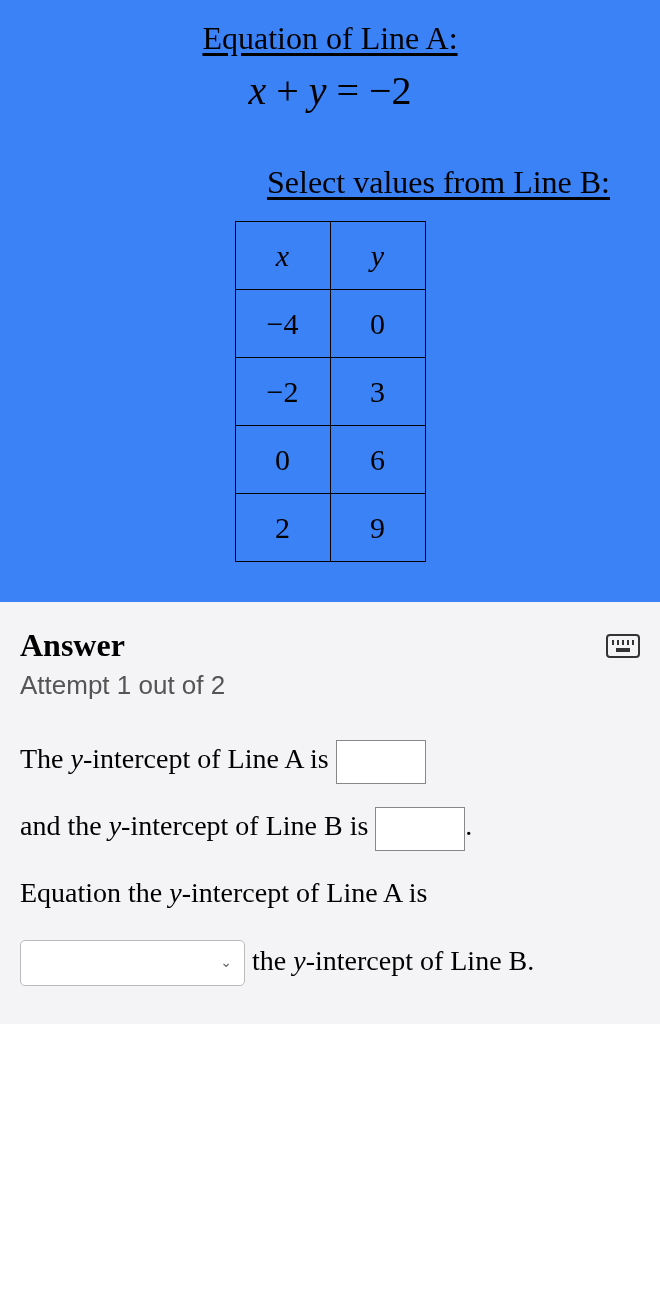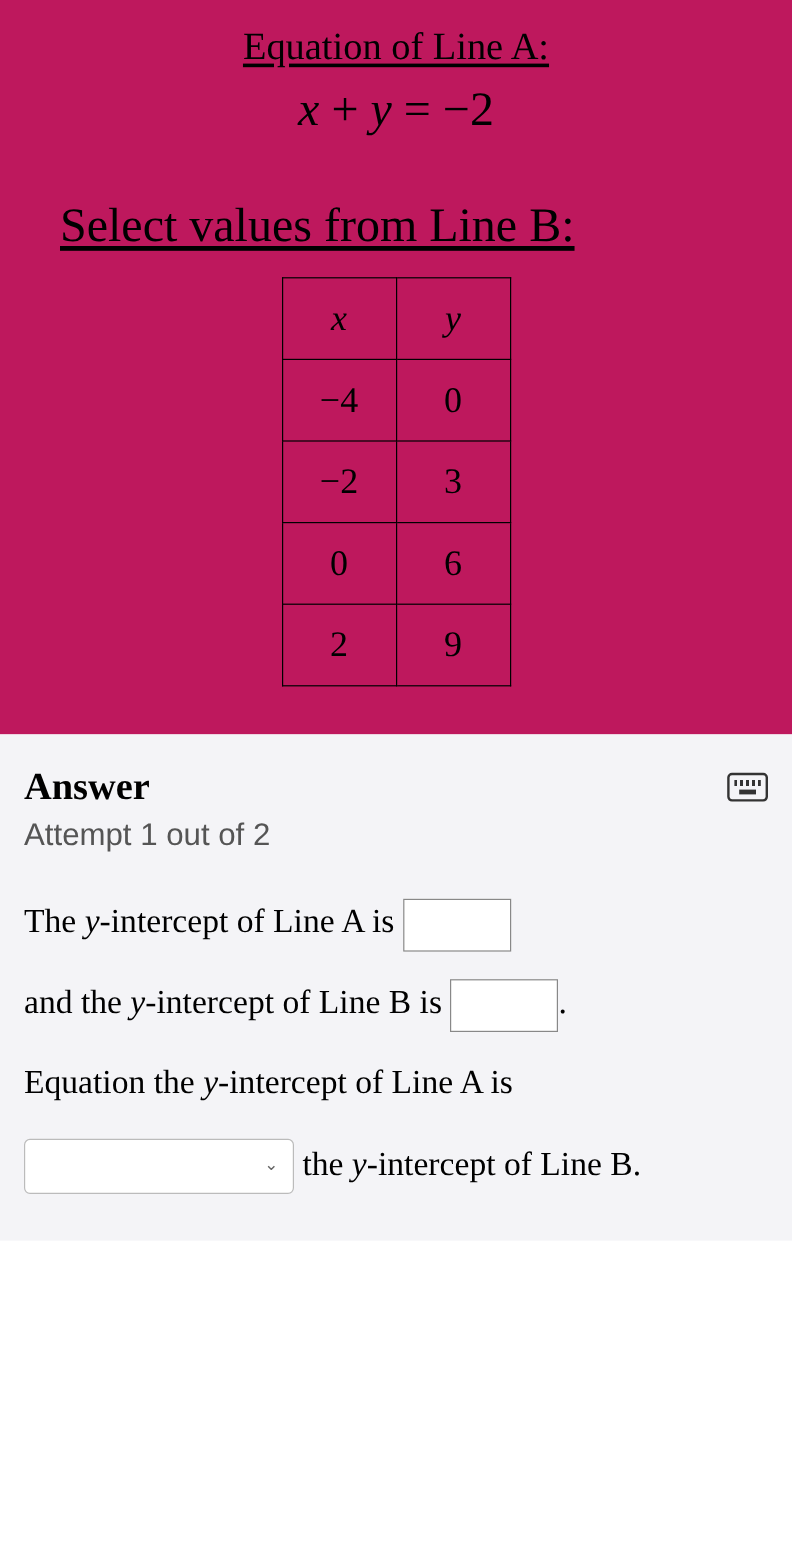--- a/index.html
+++ b/index.html
@@ -6,40 +6,40 @@
   body {
     margin: 0;
     padding: 0;
     font-family: Georgia, 'Times New Roman', serif;
     font-size: 28px;
     color: #000;
     background: #fff;
     width: 660px;
   }
   .top-section {
-    background: #be185d;
+    background: #3b82f6;
     padding: 20px 30px 40px 30px;
   }
   .heading {
     text-align: center;
     font-size: 32px;
     text-decoration: underline;
     text-underline-offset: 4px;
     margin-bottom: 10px;
   }
   .equation {
     text-align: center;
     font-size: 40px;
     font-style: italic;
     margin-bottom: 50px;
   }
   .equation .op { font-style: normal; }
   .heading2 {
-    text-align: left;
-    font-size: 40px;
+    text-align: right;
+    font-size: 32px;
     text-decoration: underline;
     text-underline-offset: 4px;
     margin-bottom: 20px;
     padding-left: 20px;
     padding-right: 20px;
   }
   .xy-table {
     margin: 0 auto;
     border-collapse: collapse;
   }

